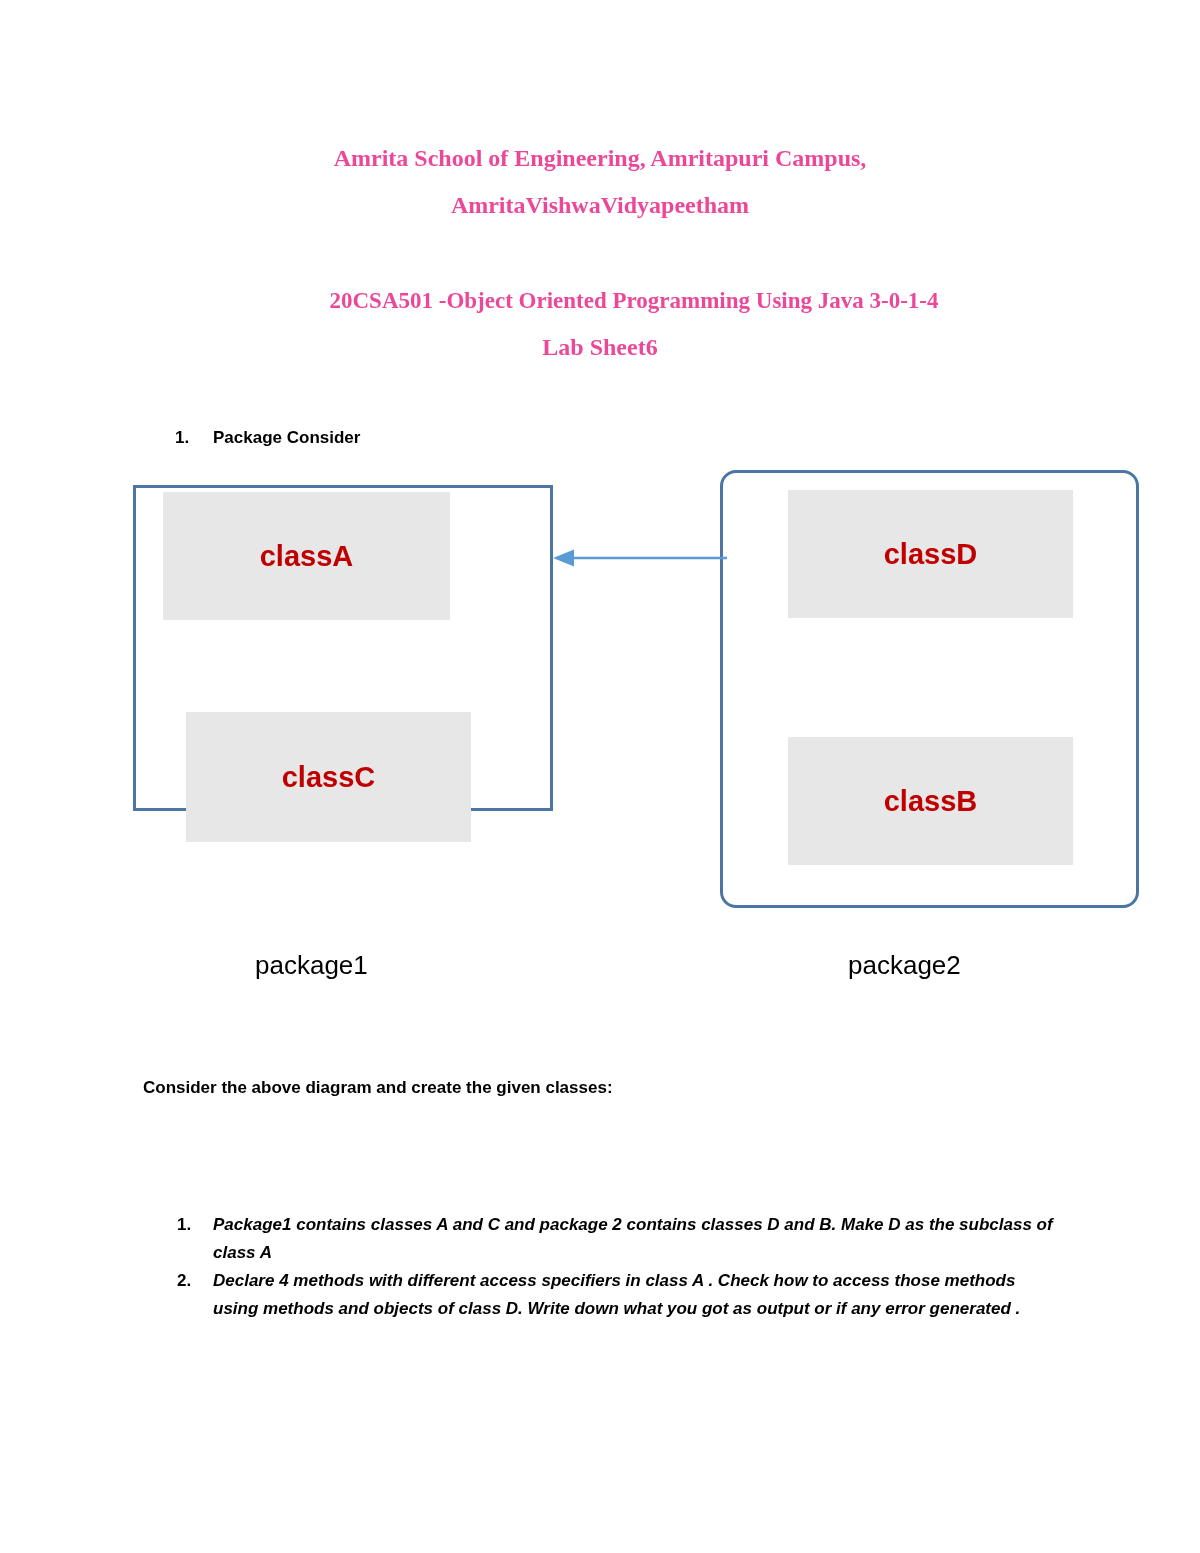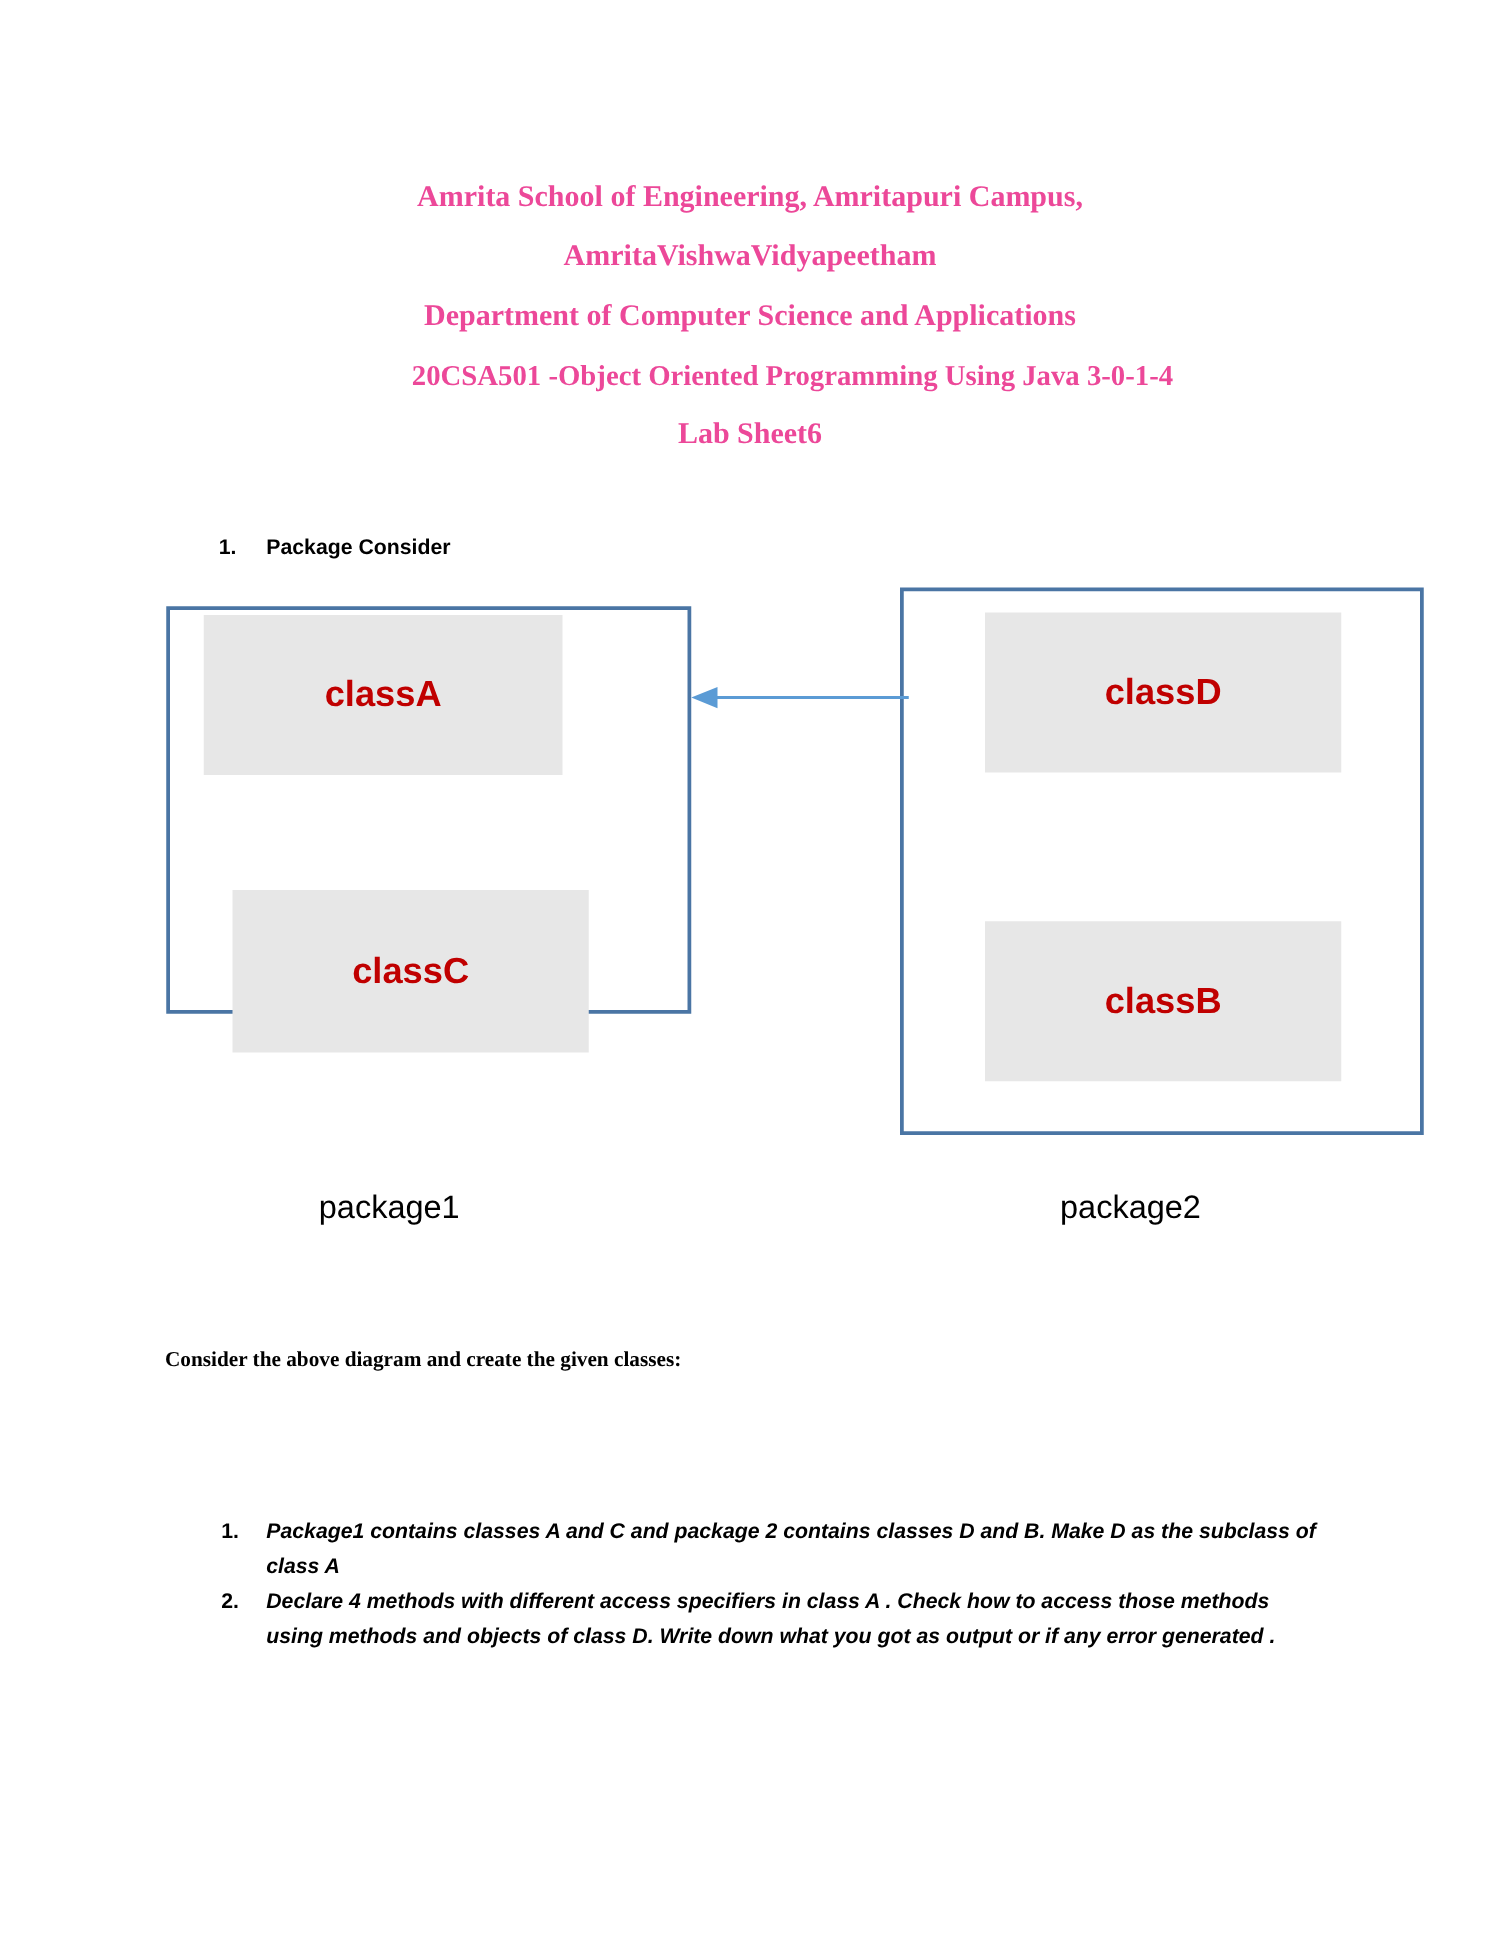--- a/index.html
+++ b/index.html
@@ -39,21 +39,21 @@
   .section-heading .snum { width: 38px; flex: none; }
 
   
   .pkg {
     position: absolute;
     box-sizing: border-box;
     border: 3px solid #4a75a4;
     background: #ffffff;
   }
   .pkg1 { left: 133px; top: 485px; width: 420px; height: 326px; }
-  .pkg2 { left: 720px; top: 470px; width: 419px; height: 438px; }
+  .pkg2 { left: 720px; top: 470px; width: 419px; height: 438px; border-radius: 16px; }
   .classbox {
     position: absolute;
     background: #e7e7e7;
     display: flex;
     align-items: center;
     justify-content: center;
     font-size: 29px;
     font-weight: bold;
     color: #c00000;
   }
@@ -70,26 +70,25 @@
     font-size: 26px;
     line-height: 48px;
     color: #000000;
     white-space: nowrap;
   }
   .pkg-label.p1 { left: 255px; }
   .pkg-label.p2 { left: 848px; }
 
   .consider {
     position: absolute;
-    left: 132px;
+    left: 143px;
     top: 1078px;
     font-size: 17px;
     font-weight: bold;
     white-space: nowrap;
-    font-family: Liberation Serif, serif;
   }
 
   
   .tasks {
     position: absolute;
     left: 177px;
     top: 1211px;
     width: 880px;
     font-size: 17px;
     font-weight: bold;
@@ -99,21 +98,20 @@
   .task .tnum { width: 36px; flex: none; }
   .task .ttext { width: 840px; font-style: italic; }
 </style>
 </head>
 <body>
 
 <div class="page">
 
   <div class="hline" style="top:143px">Amrita School of Engineering, Amritapuri Campus,</div>
   <div class="hline" style="top:190px">AmritaVishwaVidyapeetham</div>
-  <div class="hline" style="top:238px">Department of Computer Science and Applications</div>
   <div class="hline regular" style="top:286px">20CSA501 -Object Oriented Programming Using Java 3-0-1-4</div>
   <div class="hline" style="top:332px">Lab Sheet6</div>
 
   <div class="section-heading">
     <span class="snum">1.</span>
     <span>Package Consider</span>
   </div>
 
   <div class="pkg pkg1">
     <div class="classbox cA">

